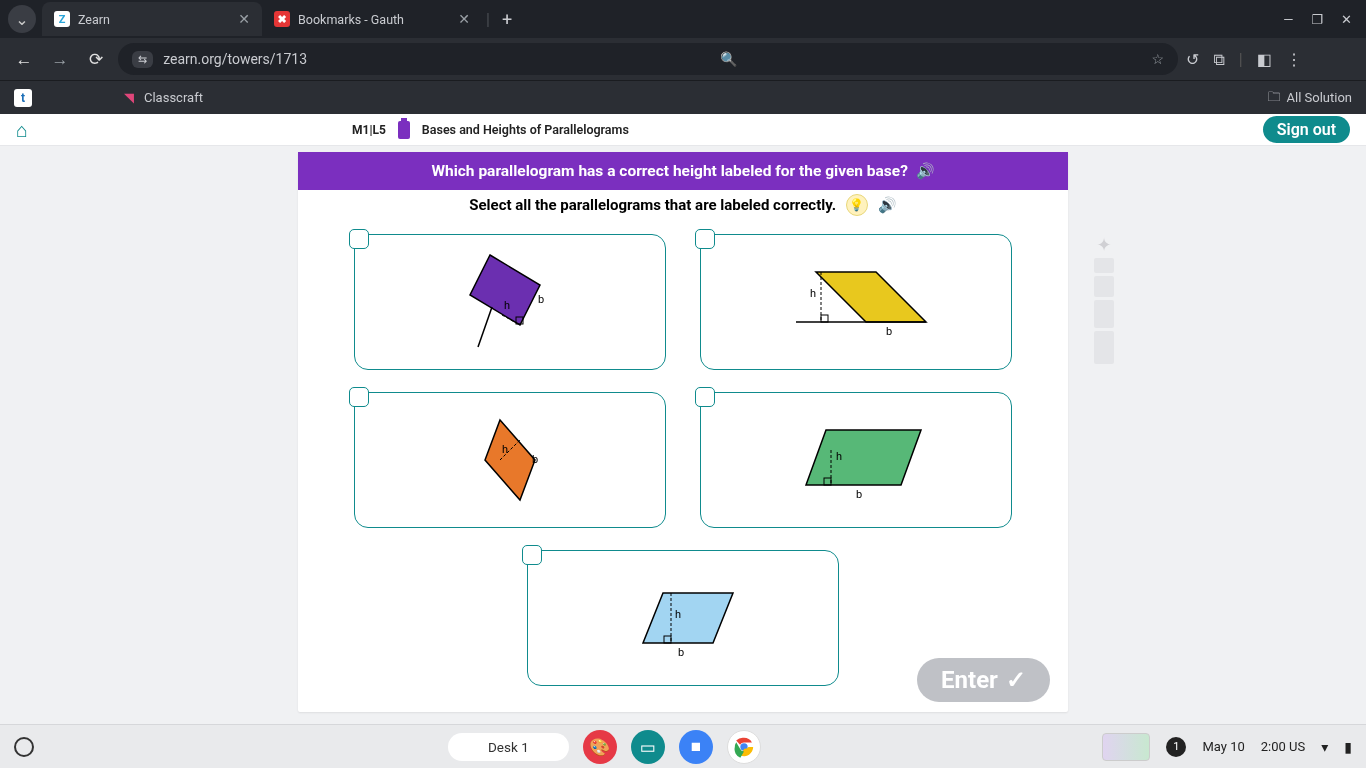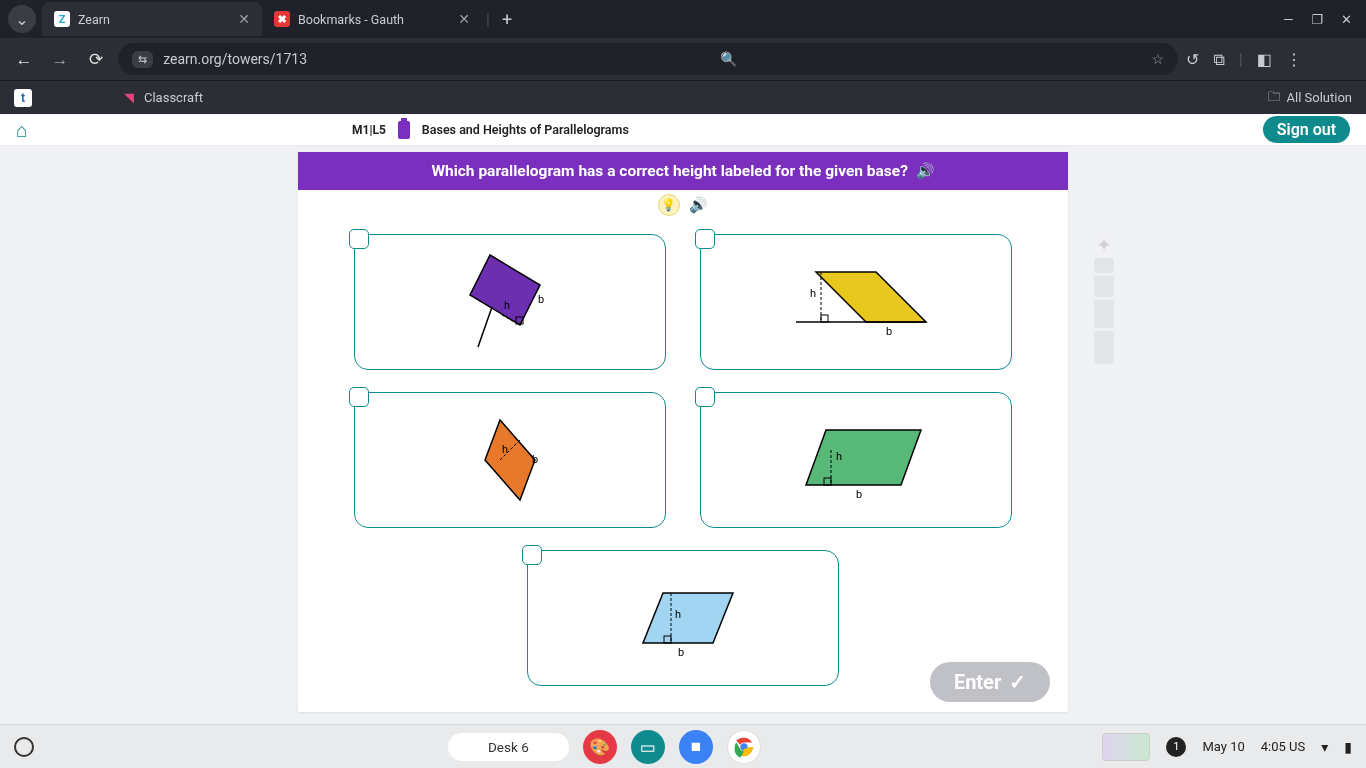--- a/index.html
+++ b/index.html
@@ -48,21 +48,21 @@
 .hint-badge { width: 22px; height: 22px; border-radius: 50%; background: #fff2bd; border: 1px solid #e8d77a; display: flex; align-items: center; justify-content: center; font-size: 12px; }
 .speaker { font-size: 15px; }
 
 .options { display: flex; flex-wrap: wrap; justify-content: center; gap: 22px 34px; padding: 10px 28px; }
 .opt { width: 312px; height: 136px; border: 1.5px solid #0f8b8d; border-radius: 14px; position: relative; display: flex; align-items: center; justify-content: center; }
 .opt.center { margin: 0 auto; }
 .chk { position: absolute; top: -6px; left: -6px; width: 20px; height: 20px; border: 1.5px solid #0f8b8d; border-radius: 5px; background: #fff; }
 .shape-svg { width: 180px; height: 110px; }
 
 .enter-wrap { position: absolute; right: 18px; bottom: 10px; }
-.enter-btn { background: #bfc1c6; color: #fff; border-radius: 22px; padding: 8px 24px; font-size: 20px; font-weight: 700; display: flex; align-items: center; gap: 8px; }
+.enter-btn { background: #bfc1c6; color: #fff; border-radius: 22px; padding: 8px 24px; font-size: 24px; font-weight: 700; display: flex; align-items: center; gap: 8px; }
 
 .side-tower { position: absolute; right: -50px; top: 82px; width: 28px; height: 130px; display: flex; flex-direction: column; align-items: center; gap: 3px; }
 .side-tower .star { color: #d0d0d4; font-size: 18px; }
 .side-tower .block { width: 20px; background: #e4e5e8; border-radius: 2px; }
 
 
 .taskbar { height: 44px; background: #e9eaec; display: flex; align-items: center; padding: 0 14px; gap: 14px; border-top: 1px solid #d6d7da; }
 .launcher { width: 20px; height: 20px; border: 2px solid #333; border-radius: 50%; }
 .desk-pill { background: #fff; border-radius: 18px; padding: 6px 40px; font-size: 13.5px; color: #333; margin-left: 400px; }
 .tb-icon { width: 34px; height: 34px; border-radius: 50%; display: flex; align-items: center; justify-content: center; font-size: 17px; color: #fff; }
@@ -142,20 +142,21 @@
     <div class="signout">Sign out</div>
   </div>
 
   <div class="content-wrap">
     <div class="card">
       <div class="q-bar">
         <span>Which parallelogram has a correct height labeled for the given base?</span>
         <span class="speaker">🔊</span>
       </div>
       <div class="q-sub">
+        <span>Select all the parallelograms that are labeled correctly.</span>
         <span class="hint-badge">💡</span>
         <span class="speaker">🔊</span>
       </div>
 
       <div class="options">
 
         <div class="opt">
           <div class="chk"></div>
           <svg class="shape-svg" viewBox="0 0 180 110">
             <polygon points="70,8 120,38 100,78 50,48" fill="#6b2fb0" stroke="#000" stroke-width="1.5"></polygon>
@@ -225,34 +226,34 @@
         <div class="block" style="height:28px"></div>
         <div class="block" style="height:36px"></div>
         <div class="block" style="height:44px"></div>
       </div>
     </div>
   </div>
 </div>
 
 <div class="taskbar">
   <div class="launcher"></div>
-  <div class="desk-pill">Desk 6</div>
+  <div class="desk-pill">Desk 1</div>
   <div class="tb-icon" style="background:#e63946">🎨</div>
   <div class="tb-icon" style="background:#0f8b8d">▭</div>
   <div class="tb-icon" style="background:#3b82f6">■</div>
   <div class="tb-icon" style="background:#fff;border:1px solid #ddd">
     <svg width="22" height="22" viewBox="0 0 24 24">
         <circle cx="12" cy="12" r="10" fill="#fff"></circle>
         <circle cx="12" cy="12" r="4" fill="#4285f4"></circle>
         <path d="M12 2a10 10 0 0 1 8.7 5H12a5 5 0 0 0-4.3 2.5L3.5 5A10 10 0 0 1 12 2z" fill="#ea4335"></path>
         <path d="M22 12a10 10 0 0 1-14 9.2l4.3-7.4A5 5 0 0 0 17 12h5z" fill="#fbbc05"></path>
         <path d="M2 12a10 10 0 0 1 1.5-5.3l4.2 7.3A5 5 0 0 0 12 17l-4 6.8A10 10 0 0 1 2 12z" fill="#34a853"></path>
       </svg>
   </div>
   <div class="tb-right">
     <div class="thumb"></div>
     <div class="notif-badge">1</div>
     <span>May 10</span>
-    <span><span>4:05</span> <span>US</span></span>
+    <span><span>2:00</span> <span>US</span></span>
     <span class="wifi">▾</span>
     <span class="batt">▮</span>
   </div>
 </div>
 
 </body></html>

